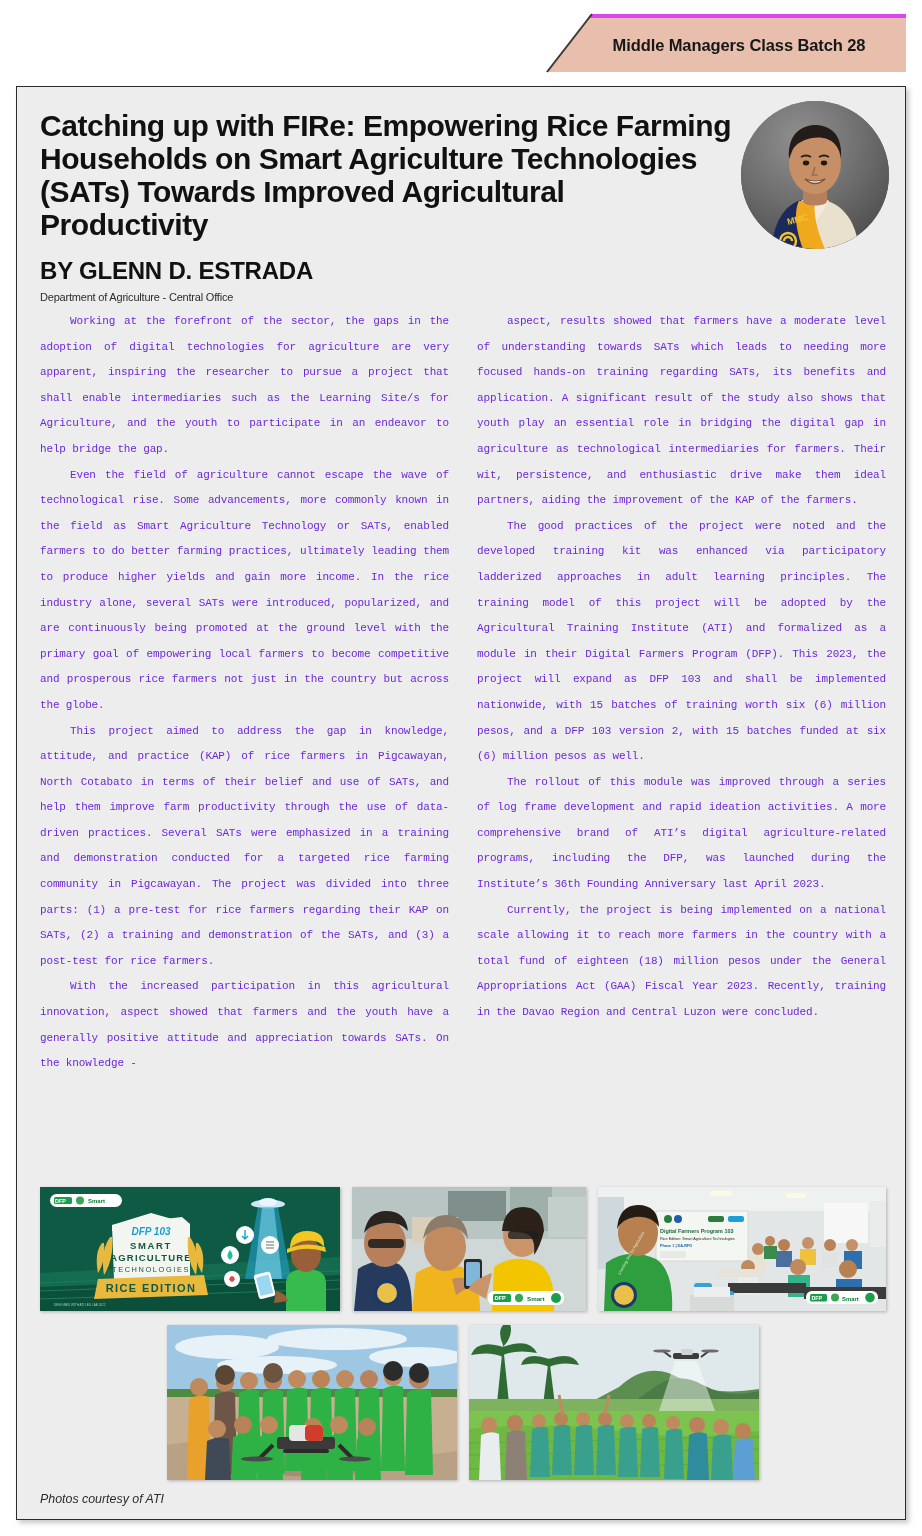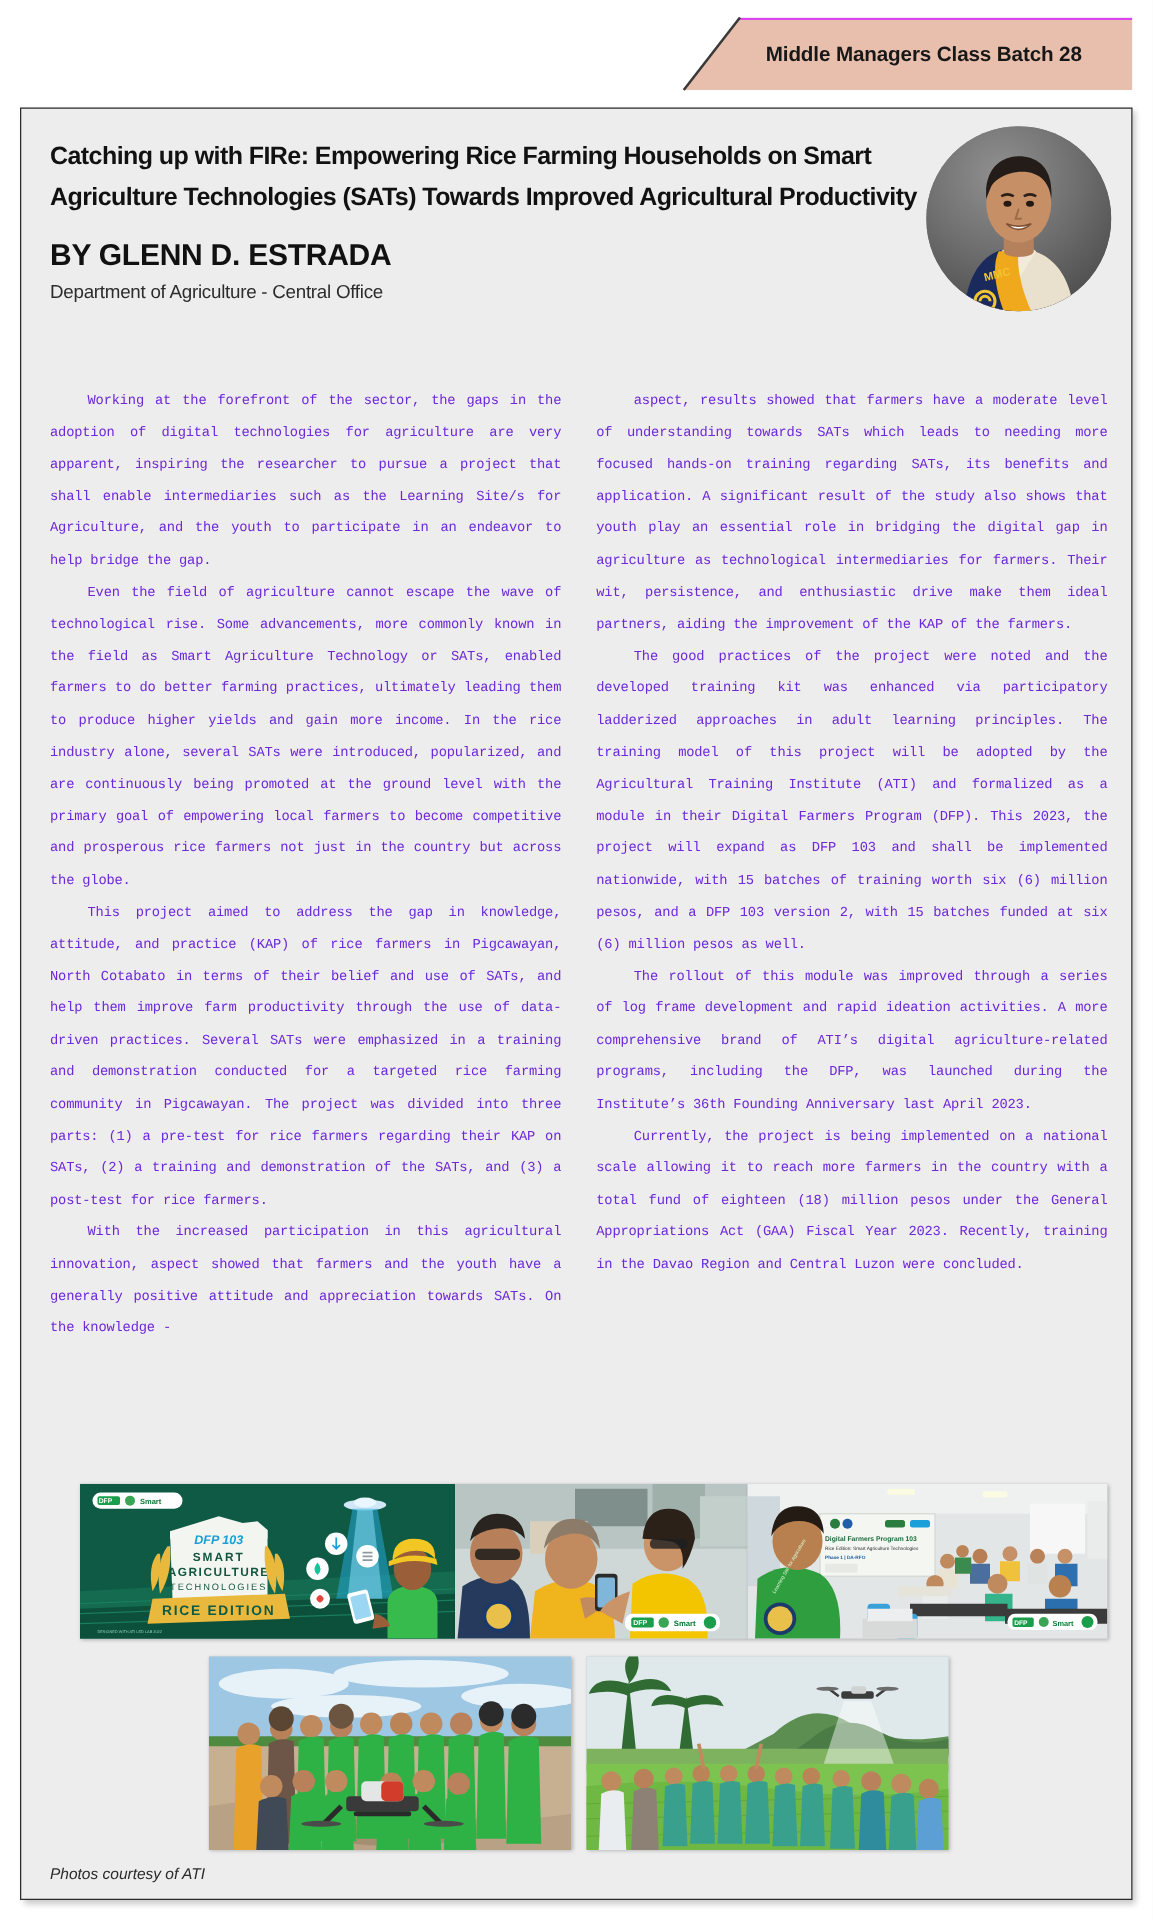--- a/index.html
+++ b/index.html
@@ -21,21 +21,21 @@
 
   
   .banner {
     position: absolute;
     left: 546px;
     top: 14px;
     width: 360px;
     height: 58px;
     background: #e8bfad;
     clip-path: polygon(45px 0, 100% 0, 100% 100%, 0 100%);
-    border-top: 2px solid #d946ef;
+    border-top: 4px solid #d946ef;
     display: flex;
     align-items: center;
     justify-content: center;
     padding-left: 26px;
   }
   .banner-text {
     font-size: 16.5px;
     font-weight: bold;
     color: #171717;
     letter-spacing: -0.1px;
@@ -63,36 +63,36 @@
   }
 
   
   .header {
     position: relative;
     padding: 22px 26px 0 23px;
     height: 214px;
   }
   .title {
     width: 700px;
-    font-size: 20px;
+    font-size: 30px;
     line-height: 33px;
     font-weight: bold;
     color: #111111;
     letter-spacing: -0.45px;
   }
   .byline {
     margin-top: 16px;
     font-size: 24px;
     font-weight: bold;
     color: #111111;
     letter-spacing: -0.2px;
   }
   .affiliation {
     margin-top: 6px;
-    font-size: 15px;
+    font-size: 11px;
     color: #2c2c2c;
     letter-spacing: -0.2px;
   }
 
   .portrait {
     position: absolute;
     right: 16px;
     top: 14px;
     width: 148px;
     height: 148px;
@@ -126,22 +126,22 @@
 
   
   .gallery {
     position: absolute;
     left: 23px;
     top: 1100px;
     width: 846px;
   }
   .grow-1 {
     display: flex;
-    gap: 0;
-    justify-content: flex-end;
+    gap: 12px;
+    justify-content: center;
   }
   .grow-2 {
     display: flex;
     gap: 12px;
     justify-content: center;
     margin-top: 14px;
   }
   .photo {
     position: relative;
     overflow: hidden;

